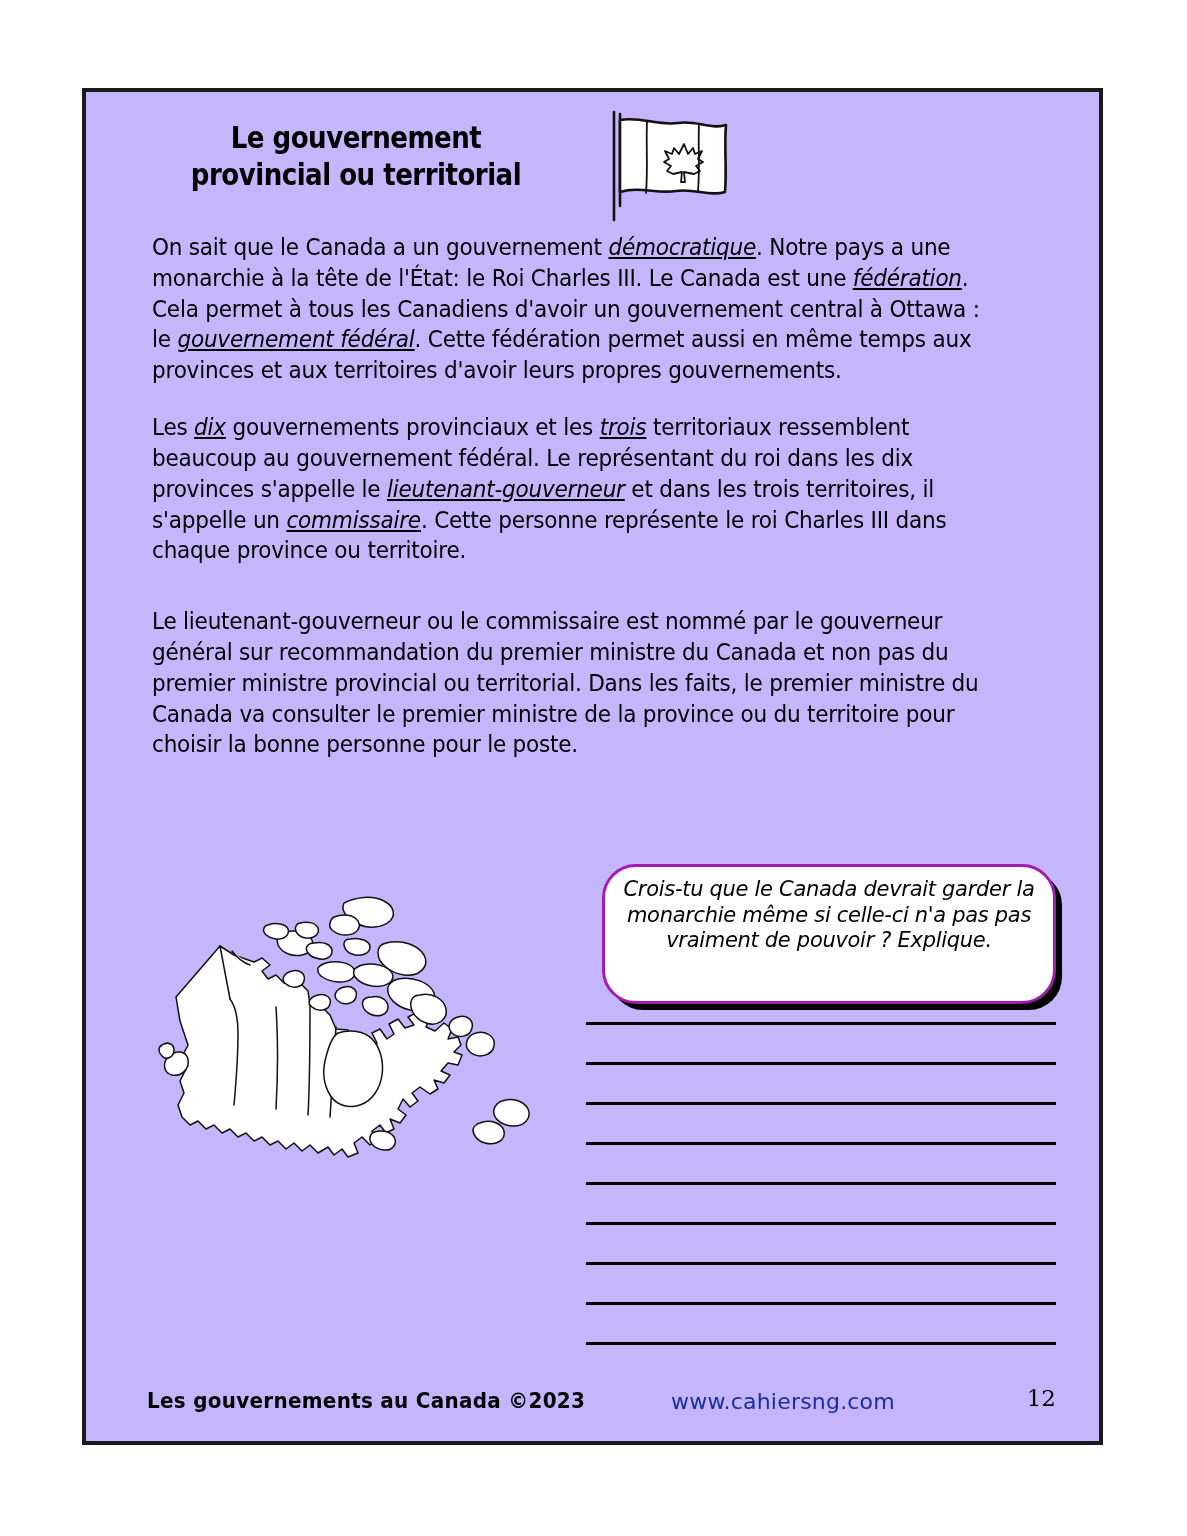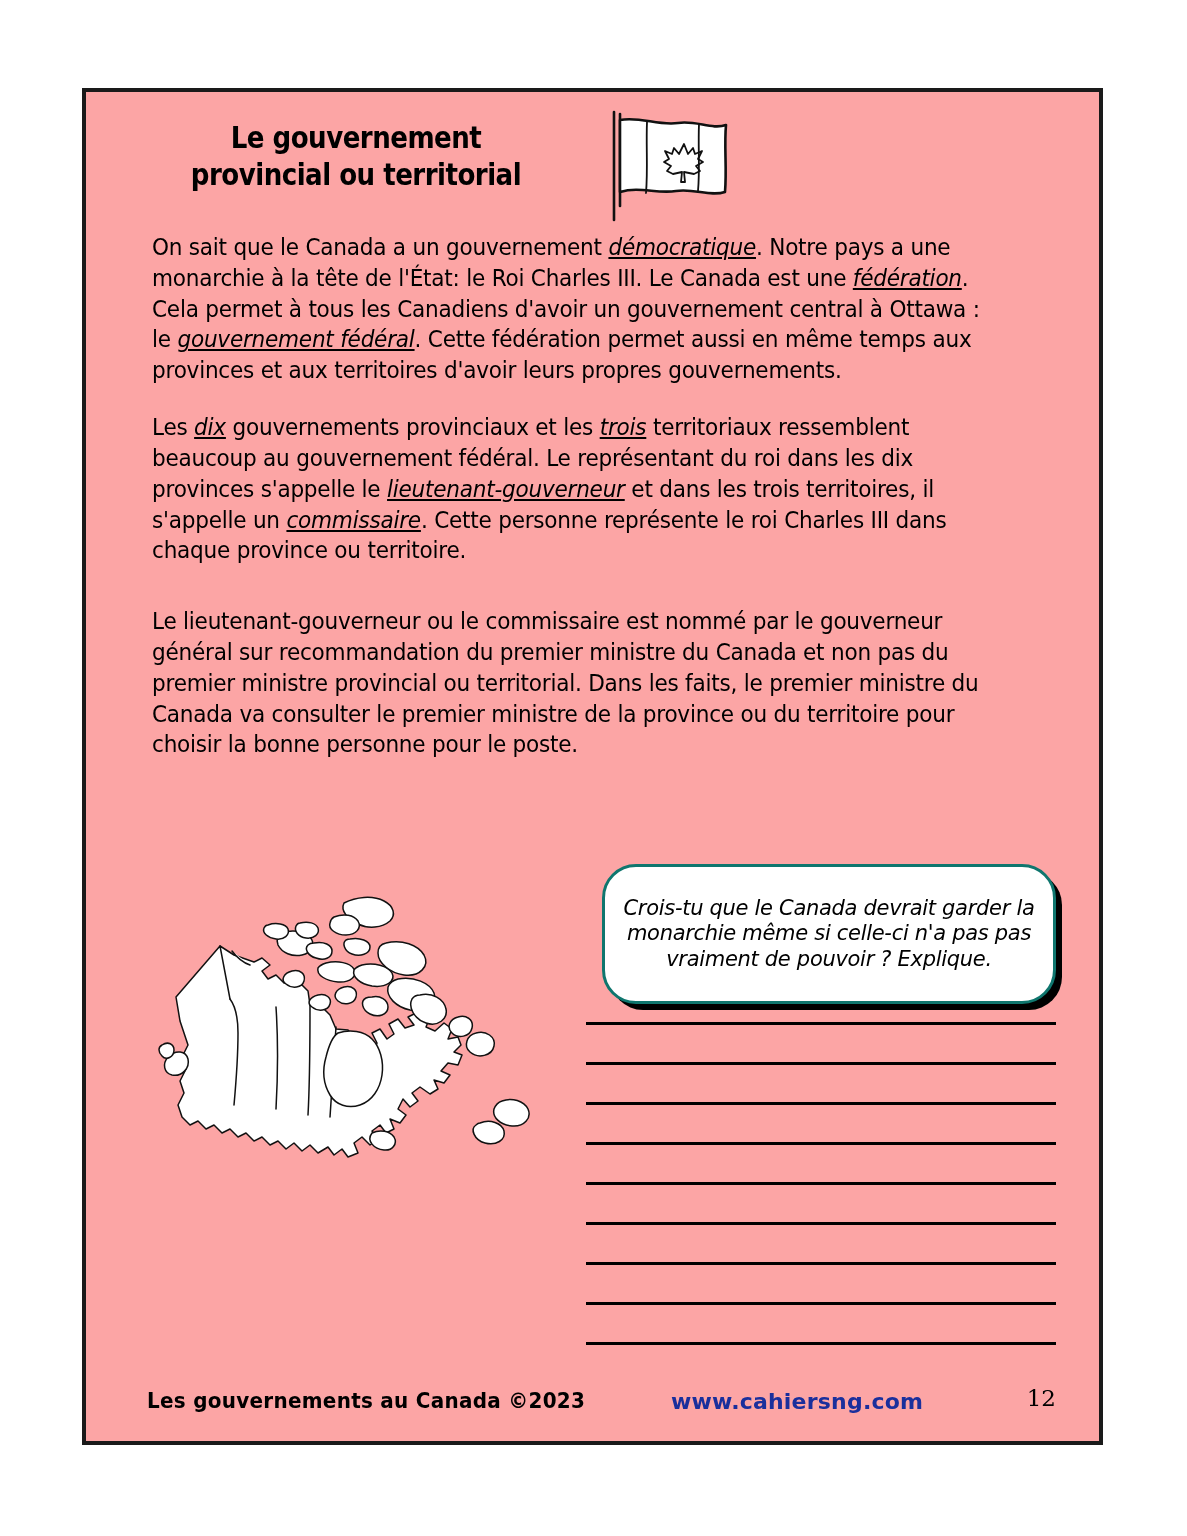--- a/index.html
+++ b/index.html
@@ -16,21 +16,21 @@
   }
 
   #page {
     position: absolute;
     left: 82px;
     top: 88px;
     width: 1021px;
     height: 1357px;
     border: 4px solid #1a1a1a;
     box-sizing: border-box;
-    background: #fca5a5;
+    background: #c4b5fd;
   }
 
   
   #header {
     position: absolute;
     left: 0;
     top: 0;
     width: 100%;
     height: 125px;
   }
@@ -115,25 +115,24 @@
     width: 400px;
     height: 320px;
   }
   #map-wrap svg { display: block; width: 100%; height: 100%; }
 
   
   .bubble {
     position: absolute;
     box-sizing: border-box;
     background: #ffffff;
-    border: 3px solid #0f766e;
+    border: 3px solid #a21caf;
     border-radius: 34px;
     box-shadow: 7px 7px 0 -1px #000;
     display: flex;
-    align-items: center;
     justify-content: center;
     padding: 10px 6px;
   }
   .bubble-text {
     font-family: "DejaVu Sans", sans-serif;
     font-style: italic;
     font-size: 21px;
     line-height: 1.22;
     text-align: center;
     color: #000;
@@ -184,21 +183,21 @@
     color: #000;
     letter-spacing: 0.3px;
     transform: scaleX(0.95);
     transform-origin: left center;
   }
   #footer-url {
     position: absolute;
     left: 580px;
     top: 0;
     font-family: "DejaVu Sans", sans-serif;
-    font-weight: bold;
+    font-weight: normal;
     font-size: 22px;
     letter-spacing: 0.2px;
   }
   #footer-page {
     position: absolute;
     right: 48px;
     top: -4px;
     font-family: "DejaVu Serif", serif;
     font-size: 23px;
     color: #000;

